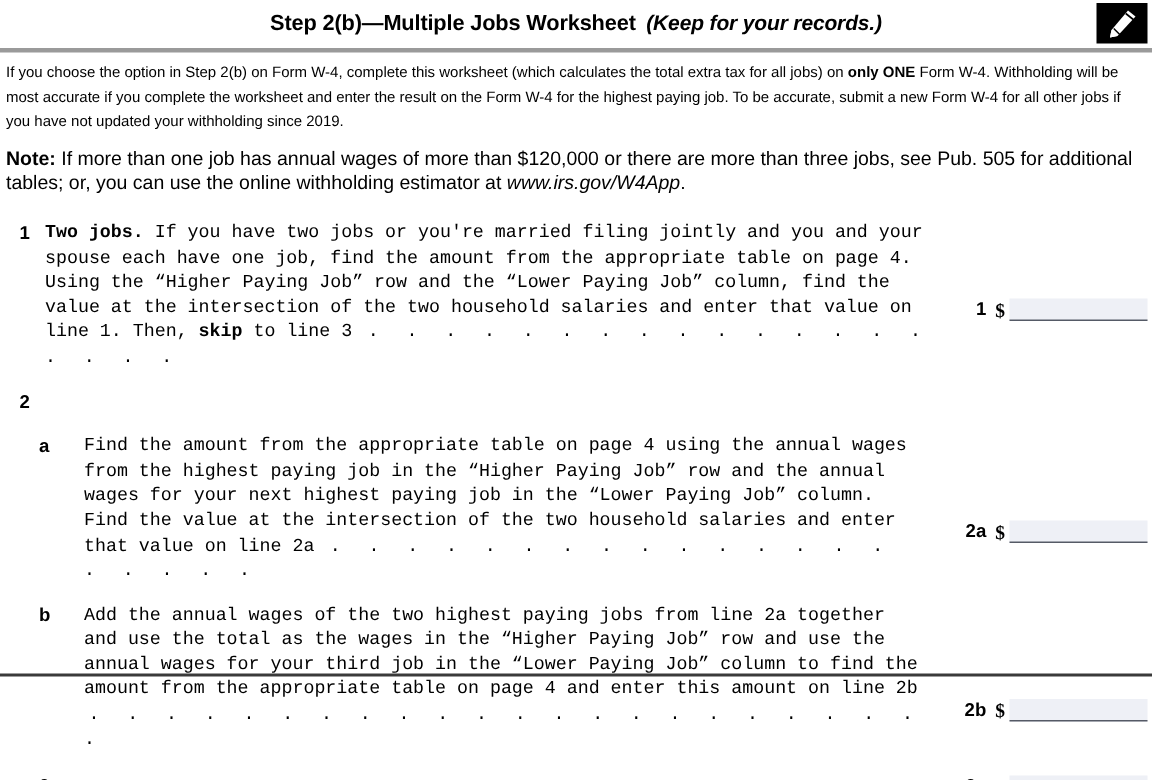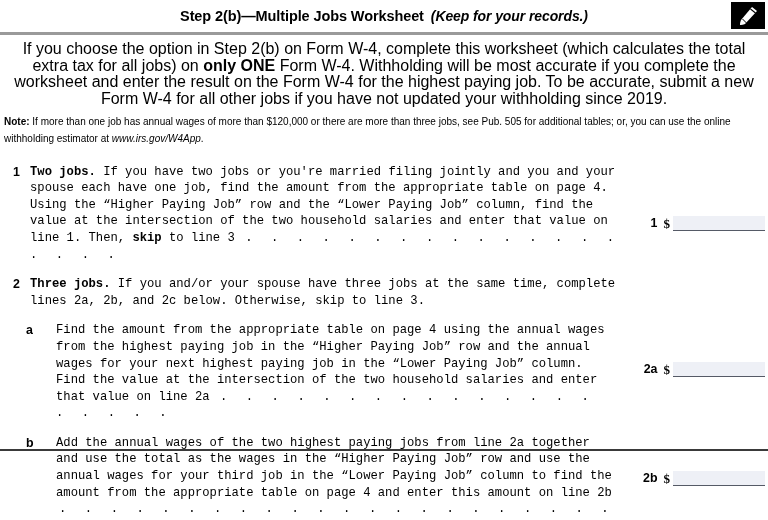--- a/index.html
+++ b/index.html
@@ -55,27 +55,27 @@
   }
   .rule-top {
     height: 3px;
     background: #9a9a9a;
     margin: 1px 0 0 0;
   }
 
   
   .intro {
     padding: 6px 4px 0 4px;
-    font-size: 16px;
-    line-height: 16.6px;
-    text-align: center;
+    font-size: 10px;
+    line-height: 16.6px;
+    text-align: left;
   }
   .note {
     padding: 7px 4px 0 4px;
-    font-size: 10px;
+    font-size: 13px;
     line-height: 16.6px;
   }
   b, .b { font-weight: bold; }
   i, .i { font-style: italic; }
 
   
   .lines {
     margin-top: 7px;
   }
   .row {
@@ -209,45 +209,42 @@
       <div class="answer" style="top:50px;">
         <span class="answer-label">1</span>
         <span class="dollar">$</span>
         <span class="field"></span>
       </div>
     </div>
 
     <div class="spacer-md"></div>
     <div class="row">
       <div class="num">2</div>
-      <div class="body-text">
-        <b>Three jobs.</b><span> If you and/or your spouse have three jobs at the same time, complete lines 2a, 2b, and 2c below. Otherwise, skip to line 3.</span>
-      </div>
     </div>
 
     <div class="spacer-md"></div>
     <div class="row sub">
       <div class="letter">a</div>
       <div class="body-text">
         <span>Find the amount from the appropriate table on page 4 using the annual wages from the highest paying job in the “Higher Paying Job” row and the annual wages for your next highest paying job in the “Lower Paying Job” column. Find the value at the intersection of the two household salaries and enter that value on line 2a </span><span class="leader">. . . . . . . . . . . . . . . . . . . .</span>
       </div>
-      <div class="answer" style="top:38px;">
+      <div class="answer" style="top:56px;">
         <span class="answer-label">2a</span>
         <span class="dollar">$</span>
         <span class="field"></span>
       </div>
     </div>
 
     <div class="spacer-md"></div>
     <div class="row sub">
       <div class="letter">b</div>
       <div class="body-text">
         <span>Add the annual wages of the two highest paying jobs from line 2a together and use the total as the wages in the “Higher Paying Job” row and use the annual wages for your third job in the “Lower Paying Job” column to find the amount from the appropriate table on page 4 and enter this amount on line 2b </span><span class="leader">. . . . . . . . . . . . . . . . . . . . . . .</span>
       </div>
-      <div class="answer" style="top:34px;justify-content:space-between;">
+      <div class="answer" style="top:62px;justify-content:space-between;">
         <span class="answer-label">2b</span>
         <span class="dollar">$</span>
         <span class="field"></span>
       </div>
     </div>
 
     <div class="spacer-md"></div>
     <div class="row sub">
       <div class="letter">c</div>
       <div class="answer" style="top:1px;">

